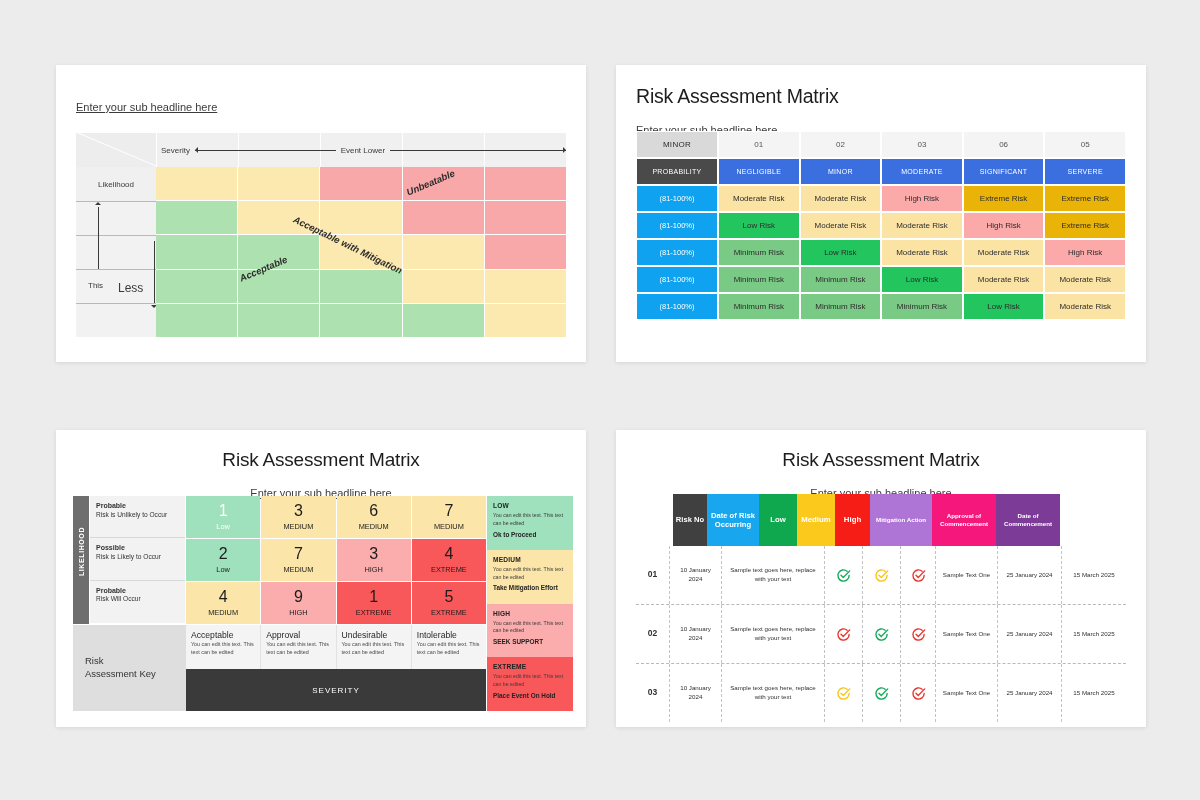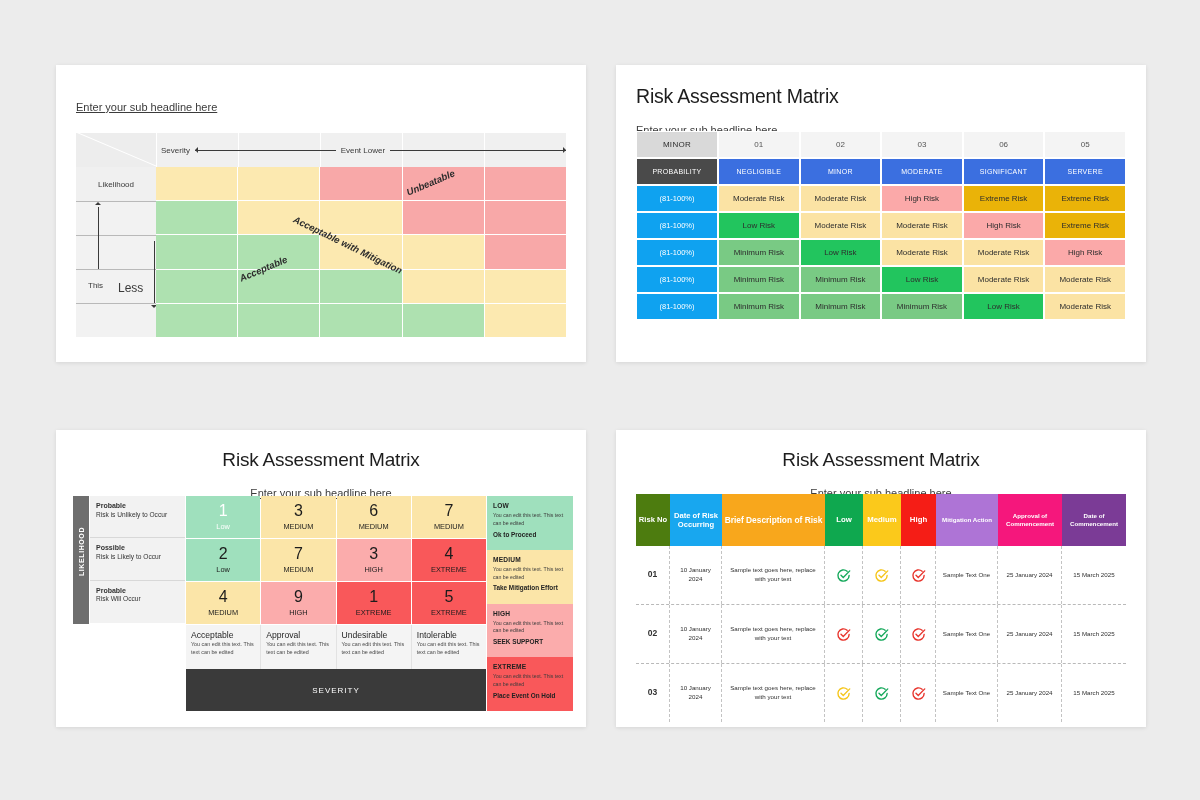--- a/index.html
+++ b/index.html
@@ -402,20 +402,23 @@
           <div class="bl-cell b-red">
             <div class="num">1</div>
             <div class="lab">EXTREME</div>
           </div>
           <div class="bl-cell b-red">
             <div class="num">5</div>
             <div class="lab">EXTREME</div>
           </div>
         </div>
 
+      <div class="bl-key">
+        <span id="bl-keytext">Risk<br>Assessment Key</span>
+      </div>
       <div class="bl-sevrow" id="bl-sevrow">
           <div class="bl-sevcell">
             <div class="t">Acceptable</div>
             <div class="d">You can edit this text. This text can be edited</div>
           </div>
           <div class="bl-sevcell">
             <div class="t">Approval</div>
             <div class="d">You can edit this text. This text can be edited</div>
           </div>
           <div class="bl-sevcell">
@@ -455,23 +458,22 @@
     </div>
   </div>
 
   <div class="slide" id="slide-br">
     <div class="hdr-center">
       <div class="s-title">Risk Assessment Matrix</div>
       <div class="s-sub">Enter your sub headline here</div>
     </div>
     <div id="tbl-br">
       <div class="br-head" id="br-head">
-          <div class="br-h" style="background: #4d7c0f; flex: 0 0 34px; font-size: 7.6px;">Risk No</div>
+          <div class="br-h" style="background: #404040; flex: 0 0 34px; font-size: 7.6px; margin-left: 37px;">Risk No</div>
           <div class="br-h" style="background: rgb(24, 167, 239); flex: 0 0 52px; font-size: 7.6px;">Date of Risk Occurring</div>
-          <div class="br-h" style="background: rgb(248, 167, 28); flex: 0 0 103px; font-size: 8.4px;">Brief Description of Risk</div>
           <div class="br-h" style="background: rgb(15, 168, 79); flex: 0 0 38px; font-size: 7.8px;">Low</div>
           <div class="br-h" style="background: rgb(251, 201, 27); flex: 0 0 38px; font-size: 7.8px;">Medium</div>
           <div class="br-h" style="background: rgb(245, 29, 22); flex: 0 0 35px; font-size: 7.8px;">High</div>
           <div class="br-h" style="background: rgb(174, 116, 214); flex: 0 0 62px; font-size: 6.2px;">Mitigation Action</div>
           <div class="br-h" style="background: rgb(245, 23, 124); flex: 0 0 64px; font-size: 6.2px;">Approval of Commencement</div>
           <div class="br-h" style="background: rgb(123, 59, 150); flex: 0 0 64px; font-size: 6.2px;">Date of Commencement</div>
         </div>
       <div class="br-rows" id="br-rows">
           <div class="br-row">
             <div class="br-c" style="flex: 0 0 34px; font-size: 8.5px; font-weight: 700;">01</div>

